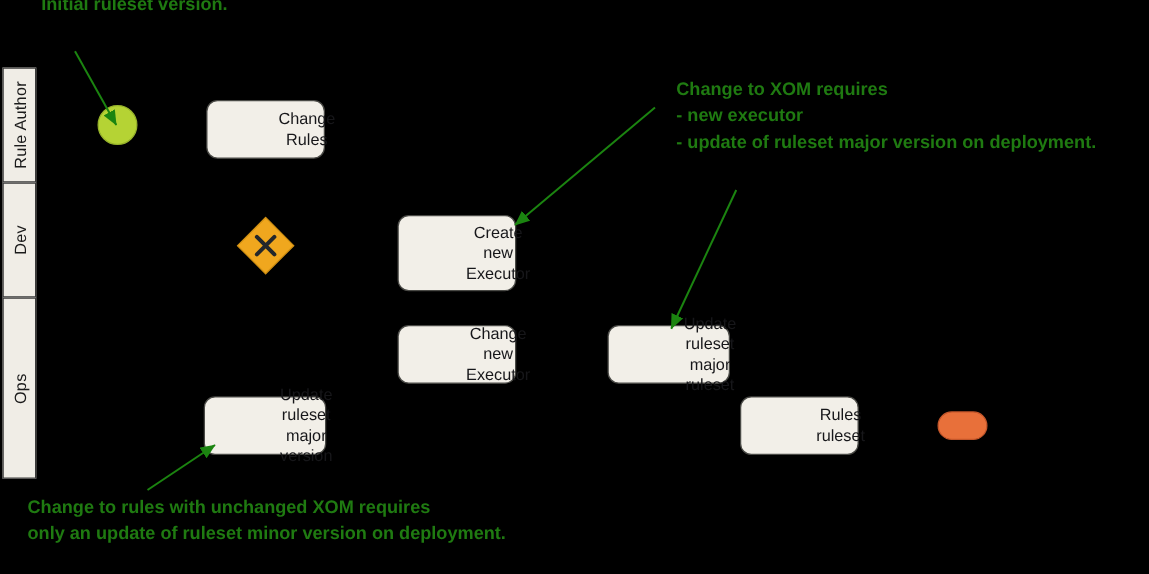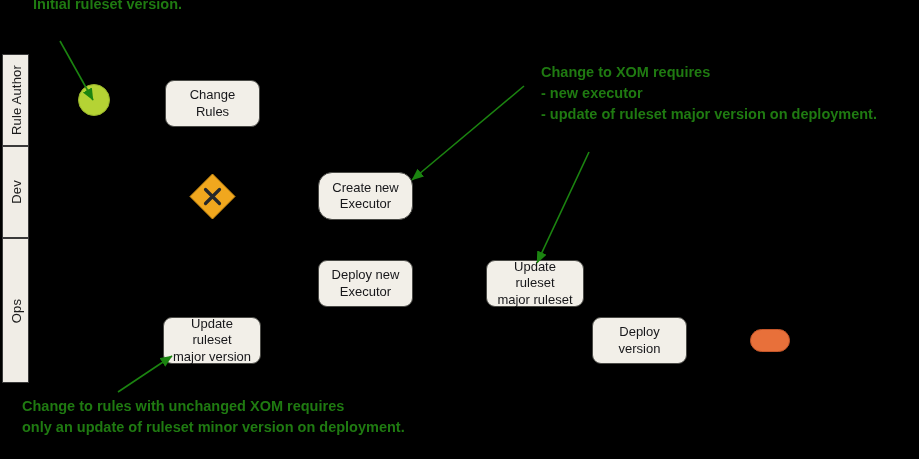--- a/index.html
+++ b/index.html
@@ -48,21 +48,21 @@
     display: flex;
     align-items: center;
     justify-content: center;
     text-align: center;
     font-size: 13px;
     line-height: 1.25;
     color: #17171a;
     padding: 2px 6px;
     font-family: "Liberation Sans", sans-serif;
   }
-  .task span { display: block; }
+  .task span { display: block; margin-left: 33px; }
 
   
   .start-event {
     position: absolute;
     border-radius: 50%;
     box-sizing: border-box;
   }
 
   
   .end-event {
@@ -120,44 +120,44 @@
       <path d="M16.5,16.5 L30.5,30.5 M30.5,16.5 L16.5,30.5" stroke="#23272b" stroke-width="3.2" stroke-linecap="round"></path>
     </svg>
   </div>
 
   <div class="task" style="left:165px; top:80px; width:95px; height:47px;">
     <span>
         <span>Change Rules</span>
       </span>
   </div>
 
-  <div class="task" style="left:318px; top:172px; width:95px; height:48px;border-radius:14px;">
+  <div class="task" style="left:318px; top:172px; width:95px; height:61px;">
     <span>
         <span>Create new</span>
         <span>Executor</span>
       </span>
   </div>
 
   <div class="task" style="left:318px; top:260px; width:95px; height:47px;">
     <span>
-        <span>Deploy new</span>
+        <span>Change new</span>
         <span>Executor</span>
       </span>
   </div>
 
   <div class="task" style="left:486px; top:260px; width:98px; height:47px;">
     <span>
         <span>Update ruleset</span>
         <span>major ruleset</span>
       </span>
   </div>
 
   <div class="task" style="left:592px; top:317px; width:95px; height:47px;">
     <span>
-        <span>Deploy version</span>
+        <span>Rules ruleset</span>
       </span>
   </div>
 
   <div class="task" style="left:163px; top:317px; width:98px; height:47px;">
     <span>
         <span>Update ruleset</span>
         <span>major version</span>
       </span>
   </div>
 

